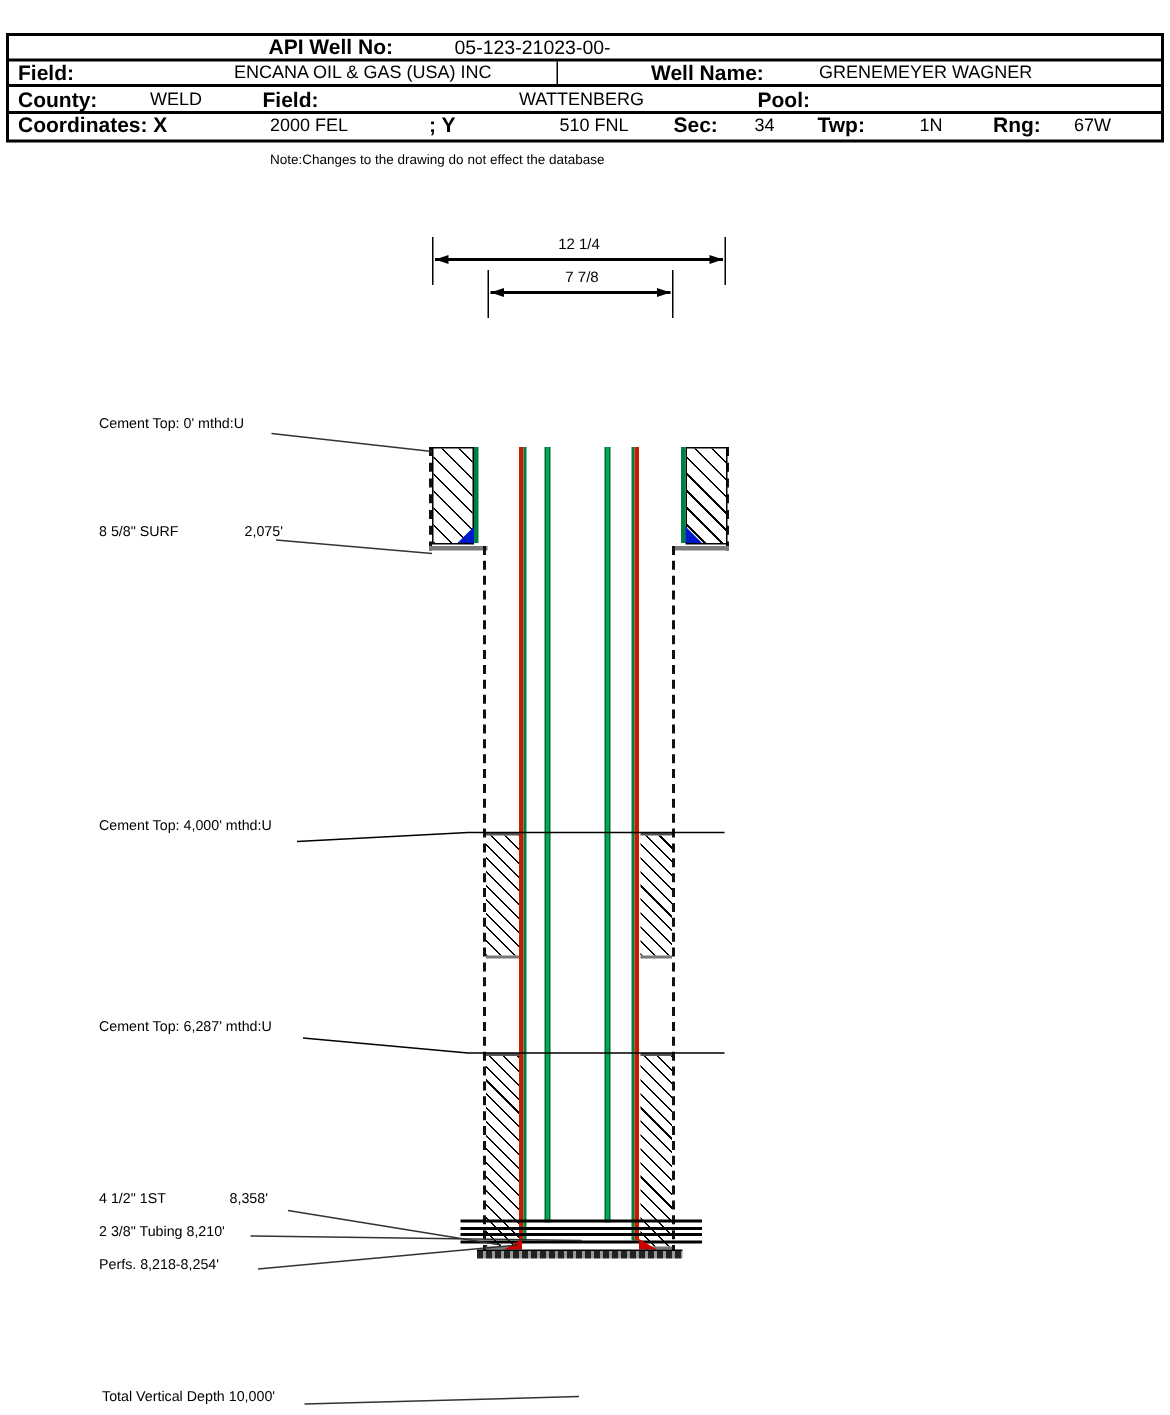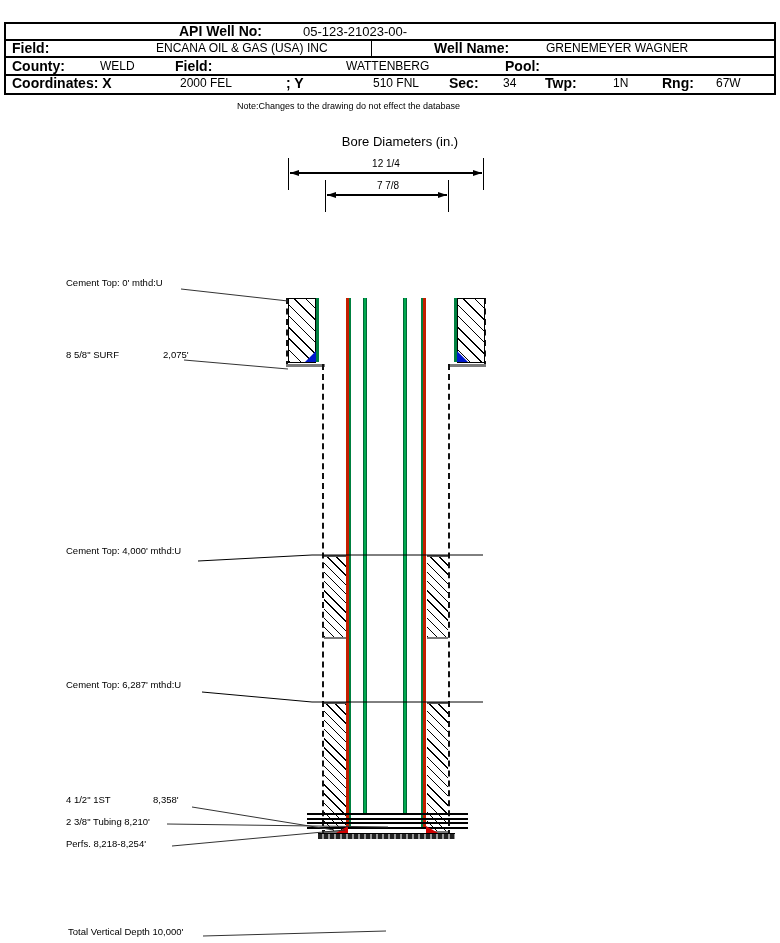--- a/index.html
+++ b/index.html
@@ -13,21 +13,21 @@
   .trow{position:relative;width:100%;box-sizing:border-box;}
   .r1{height:17px;border-bottom:2px solid #000;}
   .r2{height:17px;border-bottom:2px solid #000;}
   .r3{height:18px;border-bottom:2px solid #000;}
   .r4{height:17px;padding-left:44px;}
   .trow span{position:absolute;top:0;line-height:15px;white-space:nowrap;}
   .r3 span{line-height:16px;}
   .lbl{font-size:14px;font-weight:bold;}
   .val{font-size:12px;}
   .vdiv{position:absolute;left:365px;top:0;height:15px;width:0;border-left:1px solid #000;}
-  .note{position:absolute;left:180px;top:101px;width:280px;text-align:right;font-size:9px;}
+  .note{position:absolute;left:180px;top:101px;width:280px;text-align:left;font-size:9px;}
   
   .bd-title{position:absolute;left:300px;top:134px;width:200px;text-align:center;font-size:13px;}
   .dimlabel{position:absolute;font-size:10px;text-align:center;white-space:nowrap;}
   .tick{position:absolute;width:1px;background:#000;}
   .dimline{position:absolute;height:1.5px;background:#000;}
   .ah{position:absolute;width:0;height:0;top:-2.5px;}
   .ah-l{left:0;border-top:3px solid transparent;border-bottom:3px solid transparent;border-right:9px solid #000;}
   .ah-r{right:0;border-top:3px solid transparent;border-bottom:3px solid transparent;border-left:9px solid #000;}
   
   .hatch{background:repeating-linear-gradient(45deg,#000 0 1px,transparent 1px 8px);}
@@ -90,21 +90,20 @@
       <span class="val" style="left:497px">34</span>
       <span class="lbl" style="left:539px">Twp:</span>
       <span class="val" style="left:607px">1N</span>
       <span class="lbl" style="left:656px">Rng:</span>
       <span class="val" style="left:710px">67W</span>
     </div>
   </div>
 
   <div class="note">Note:Changes to the drawing do not effect the database</div>
 
-  <div class="bd-title">Bore Diameters (in.)</div>
   <div class="dimlabel" style="left:356px;top:158px;width:60px">12 1/4</div>
   <div class="dimlabel" style="left:358px;top:180px;width:60px">7 7/8</div>
   <div class="tick" style="left:288px;top:158px;height:32px"></div>
   <div class="tick" style="left:483px;top:158px;height:32px"></div>
   <div class="tick" style="left:325px;top:180px;height:32px"></div>
   <div class="tick" style="left:448px;top:180px;height:32px"></div>
   <div class="dimline" style="left:290px;top:172px;width:192px">
     <div class="ah ah-l"></div>
     <div class="ah ah-r"></div>
   </div>

